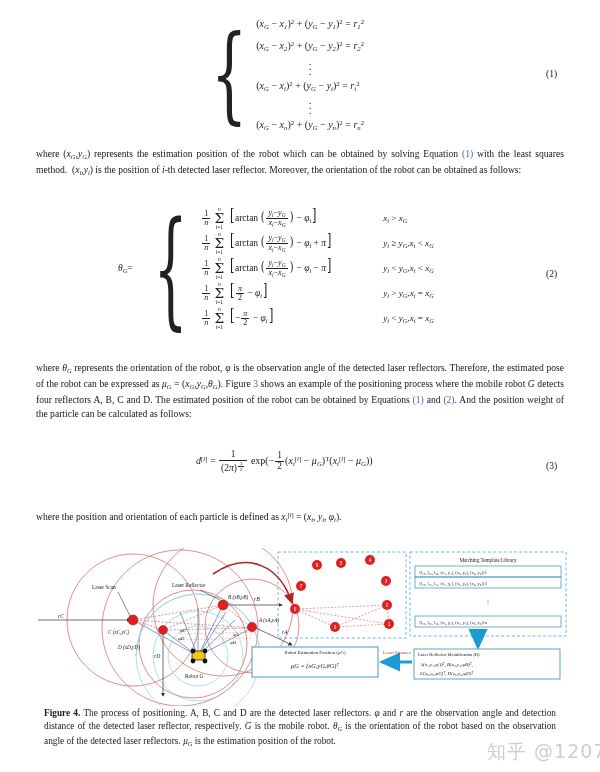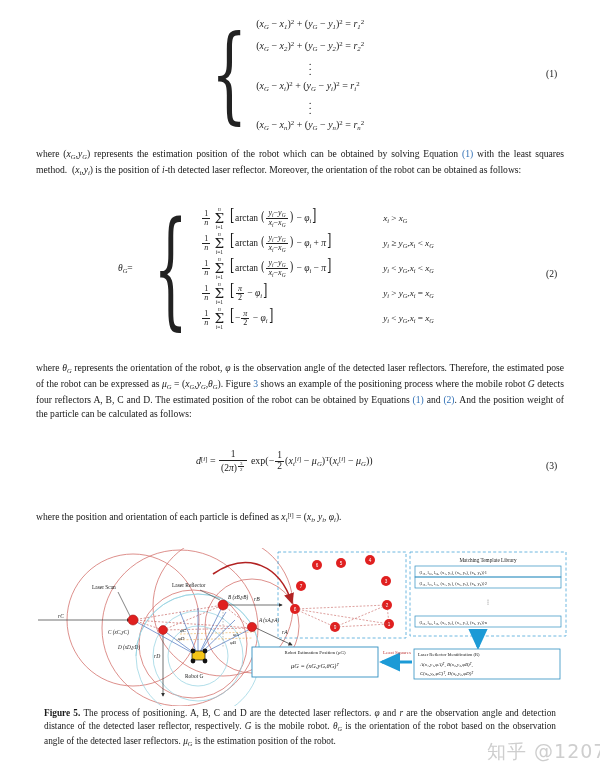--- a/index.html
+++ b/index.html
@@ -463,21 +463,21 @@
       <text x="285" y="106" font-size="4.8" text-anchor="middle" font-family="Liberation Serif, serif" fill="#1a1a1a">Robot Estimation Position (μG)</text>
       <text x="285" y="120" font-size="6.4" text-anchor="middle" font-family="Liberation Serif, serif" font-style="italic" fill="#1a1a1a">μG = (xG,yG,θG)ᵀ</text>
     </g>
 
     <line x1="382" y1="114" x2="352" y2="114" stroke="#1c9ad6" stroke-width="3" marker-end="url(#arb)"></line>
     <text x="367" y="106" font-size="5" text-anchor="middle" font-family="Liberation Serif, serif" fill="#c44444">Least Squares</text>
   </svg>
   </div>
 
   <div id="caption">
-    <b>Figure 5.</b>
+    <b>Figure 4.</b>
     The process of positioning. A, B, C and D are the detected laser reflectors. <i>φ</i> and <i>r</i> are the
     observation angle and detection distance of the detected laser reflector, respectively. <i>G</i> is the mobile
     robot. <i>θ</i><span class="sub">G</span> is the orientation of the robot based on the observation angle of the detected laser reflectors.
     <i>μ</i><span class="sub">G</span> is the estimation position of the robot.
   </div>
 
   <div id="watermark">知乎 @1207</div>
 
 </div>
 

